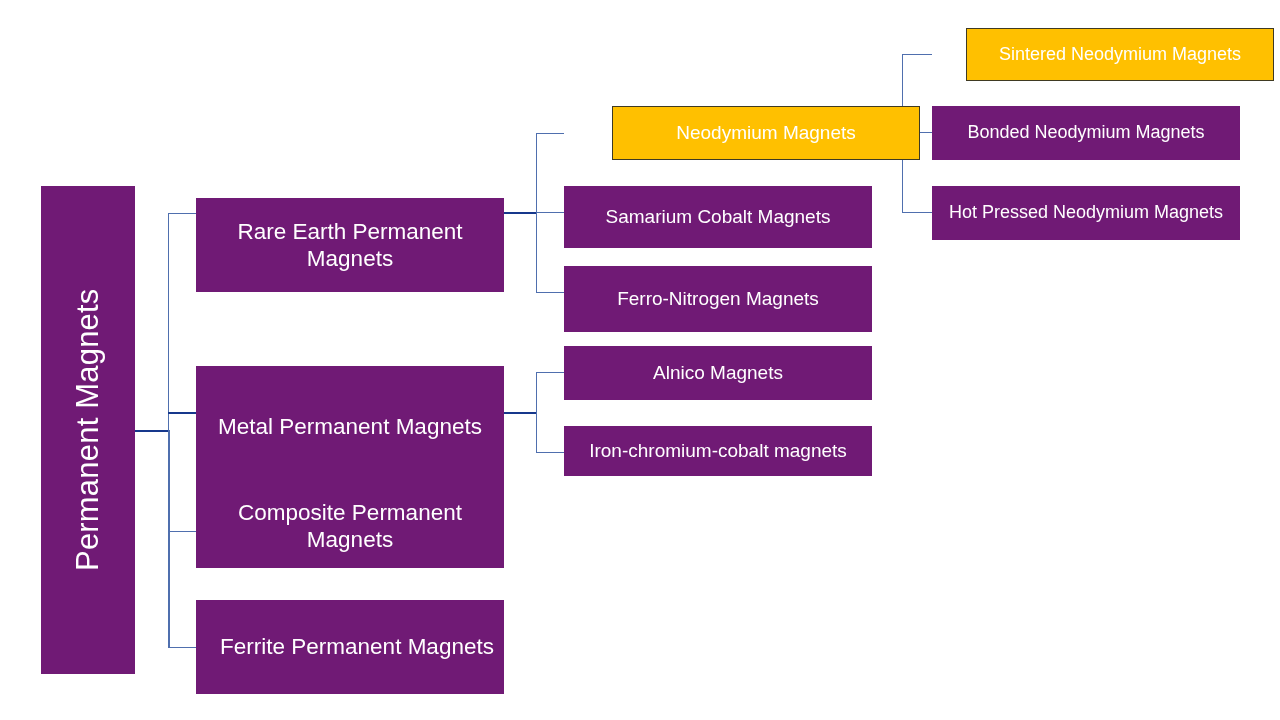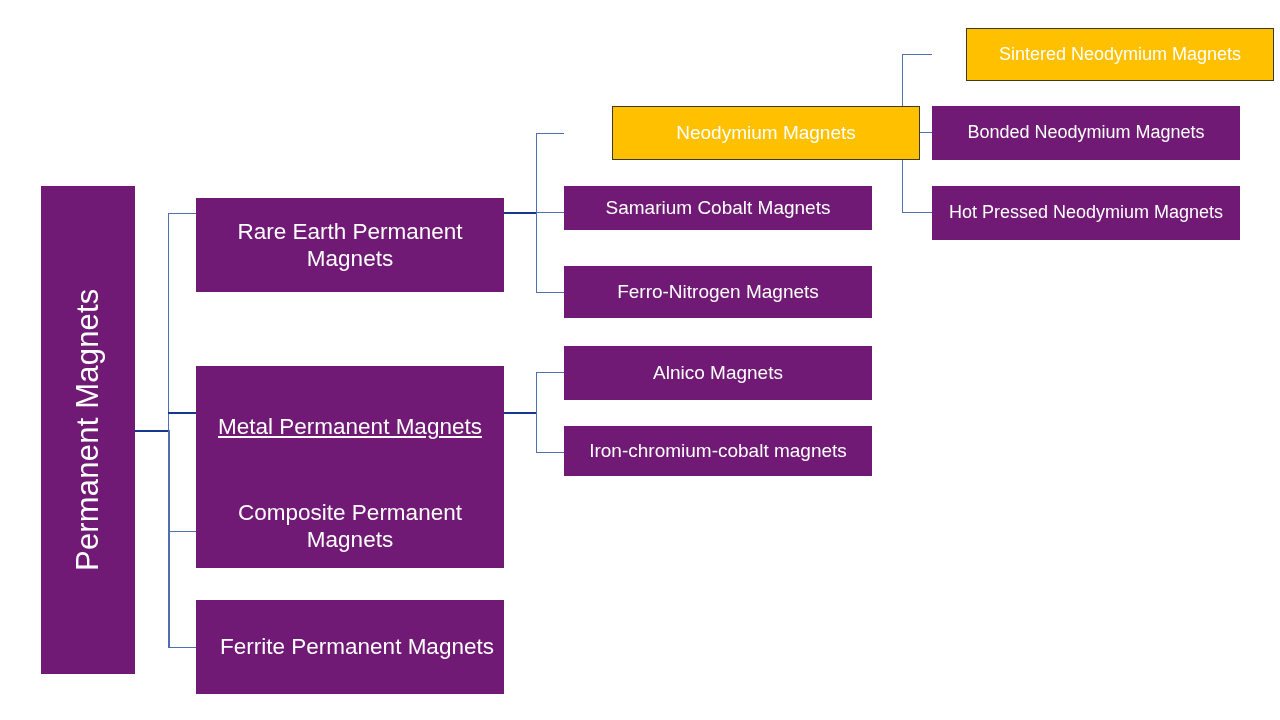--- a/index.html
+++ b/index.html
@@ -93,31 +93,31 @@
   <div class="conn thick h" style="left:871px; top:132px; width:32px;"></div>
   <div class="conn v" style="left:902px; top:54px; height:159px;"></div>
   <div class="conn h" style="left:902px; top:54px; width:30px;"></div>
   <div class="conn h" style="left:902px; top:132px; width:30px;"></div>
   <div class="conn h" style="left:902px; top:212px; width:30px;"></div>
 
   <div class="node blue root" style="left:41px; top:186px; width:94px; height:488px;">Permanent Magnets</div>
 
   <div class="node blue level2" style="left:196px; top:166px; width:308px; height:94px;margin-top:32px;">Rare Earth Permanent Magnets</div>
 
-  <div class="node blue level2" style="left:196px; top:366px; width:308px; height:122px;text-decoration:underline;">Metal Permanent Magnets</div>
+  <div class="node blue level2" style="left:196px; top:366px; width:308px; height:122px;">Metal Permanent Magnets</div>
 
   <div class="node blue level2" style="left:196px; top:484px; width:308px; height:84px;">Composite Permanent Magnets</div>
 
   <div class="node blue level2" style="left:196px; top:600px; width:308px; height:94px;padding-left:22px;">Ferrite Permanent Magnets</div>
 
   <div class="node amber level3" style="left:564px; top:106px; width:308px; height:54px;margin-left:48px;">Neodymium Magnets</div>
 
-  <div class="node blue level3" style="left:564px; top:186px; width:308px; height:44px;text-align:right;">Samarium Cobalt Magnets</div>
+  <div class="node blue level3" style="left:564px; top:186px; width:308px; height:62px;text-align:right;">Samarium Cobalt Magnets</div>
 
-  <div class="node blue level3" style="left:564px; top:266px; width:308px; height:52px;">Ferro-Nitrogen Magnets</div>
+  <div class="node blue level3" style="left:564px; top:266px; width:308px; height:66px;">Ferro-Nitrogen Magnets</div>
 
   <div class="node blue level3" style="left:564px; top:346px; width:308px; height:54px;">Alnico Magnets</div>
 
   <div class="node blue level3" style="left:564px; top:426px; width:308px; height:50px;">Iron-chromium-cobalt magnets</div>
 
   <div class="node amber level4" style="left:932px; top:28px; width:308px; height:53px;margin-left:34px;">Sintered Neodymium Magnets</div>
 
   <div class="node blue level4" style="left:932px; top:106px; width:308px; height:54px;">Bonded Neodymium Magnets</div>
 
   <div class="node blue level4" style="left:932px; top:186px; width:308px; height:54px;">Hot Pressed Neodymium Magnets</div>

